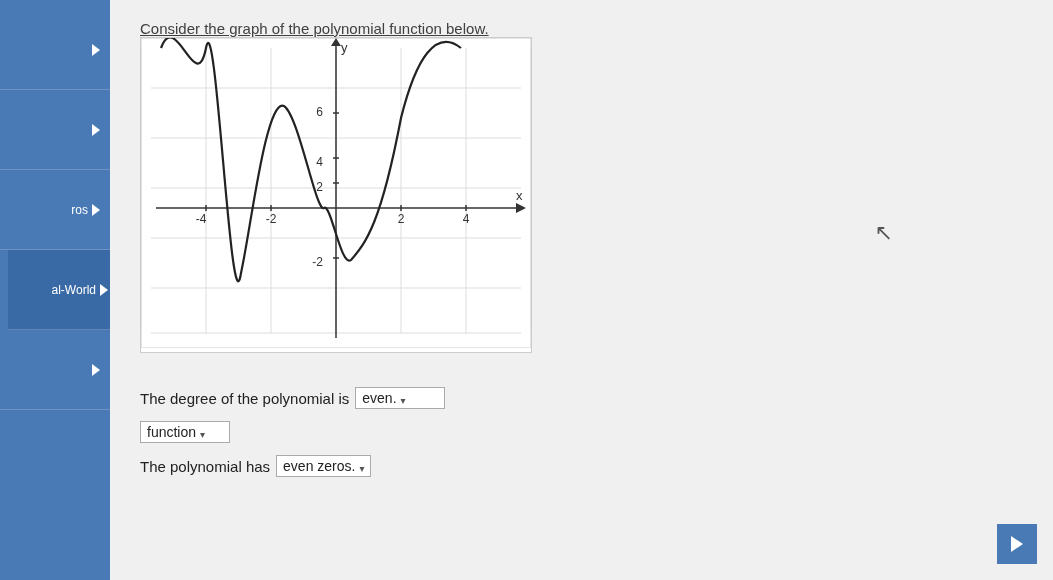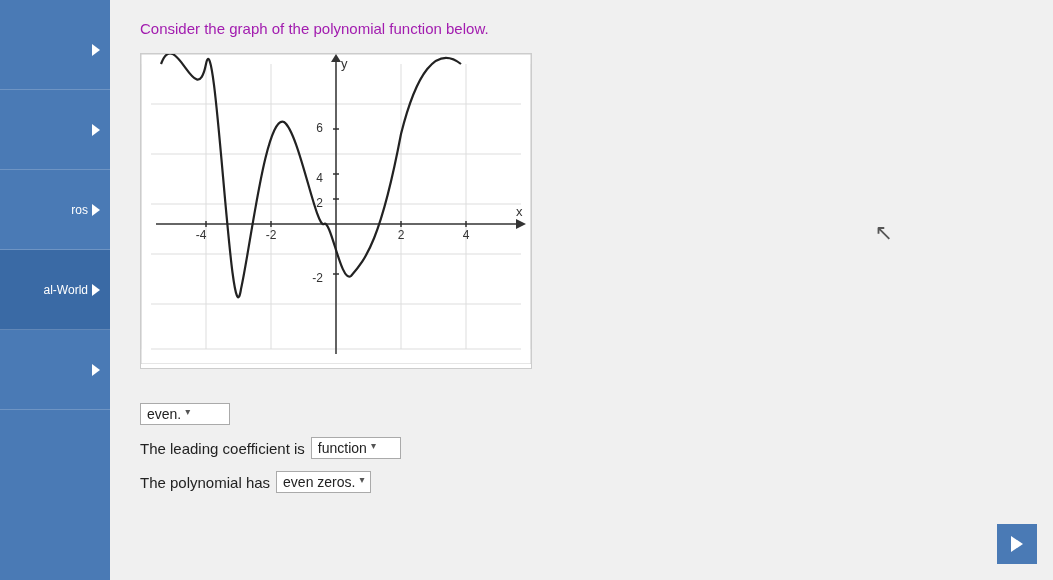--- a/index.html
+++ b/index.html
@@ -12,21 +12,21 @@
       overflow: hidden;
     }
 
     
     .sidebar {
       width: 110px;
       height: 580px;
       background: #4a7ab5;
       display: flex;
       flex-direction: column;
-      align-items: flex-end;
+      align-items: center;
       padding: 10px 0;
       flex-shrink: 0;
     }
     .sidebar-item {
       width: 100%;
       height: 80px;
       display: flex;
       align-items: center;
       justify-content: flex-end;
       padding-right: 10px;
@@ -56,22 +56,22 @@
     
     .main {
       flex: 1;
       background: #f0f0f0;
       padding: 20px 30px;
       position: relative;
     }
 
     .question-title {
       font-size: 15px;
-      color: #a21caf;
-      margin-bottom: 16px;
+      color: #404040;
+      text-decoration: underline;
     }
 
     
     .graph-area {
       background: #fff;
       border: 1px solid #ccc;
       display: inline-block;
       margin-bottom: 24px;
     }
 
@@ -87,21 +87,21 @@
       align-items: center;
       gap: 6px;
     }
     .dropdown {
       border: 1px solid #aaa;
       background: white;
       padding: 2px 6px;
       font-size: 14px;
       cursor: pointer;
       display: inline-flex;
-      align-items: flex-start;
+      align-items: flex-end;
       gap: 4px;
       min-width: 90px;
     }
     .dropdown-arrow {
       font-size: 10px;
       color: #555;
     }
 
     
     .next-btn {
@@ -220,27 +220,27 @@
       <line x1="192" y1="75" x2="198" y2="75" stroke="#333" stroke-width="1.5"></line>
       <line x1="192" y1="120" x2="198" y2="120" stroke="#333" stroke-width="1.5"></line>
       <line x1="192" y1="145" x2="198" y2="145" stroke="#333" stroke-width="1.5"></line>
       <line x1="192" y1="220" x2="198" y2="220" stroke="#333" stroke-width="1.5"></line>
     </svg>
   </div>
 
   
   <div class="answer-section">
     <div class="answer-row">
+      <span>The degree of the polynomial is</span>
       <div class="dropdown">
         <span>even.</span>
         <span class="dropdown-arrow">▾</span>
       </div>
     </div>
     <div class="answer-row">
-      <span>The leading coefficient is</span>
       <div class="dropdown">
         <span>function</span>
         <span class="dropdown-arrow">▾</span>
       </div>
     </div>
     <div class="answer-row">
       <span>The polynomial has</span>
       <div class="dropdown">
         <span>even zeros.</span>
         <span class="dropdown-arrow">▾</span>

